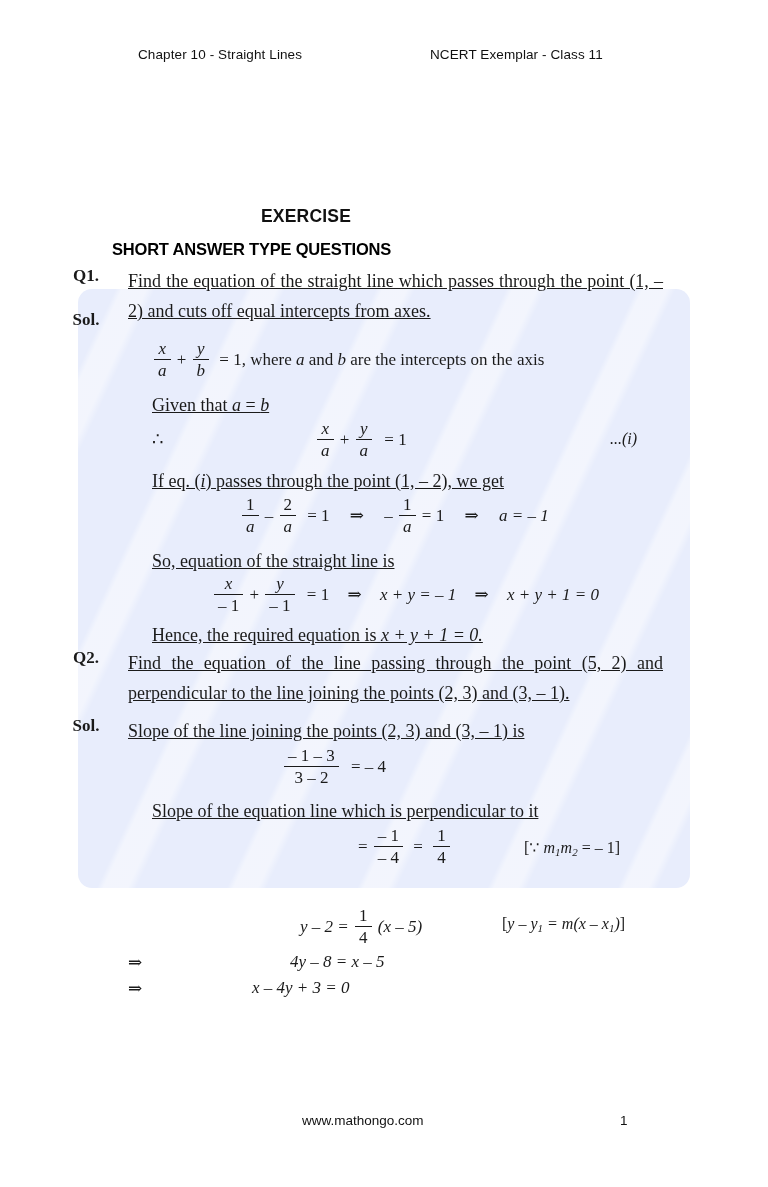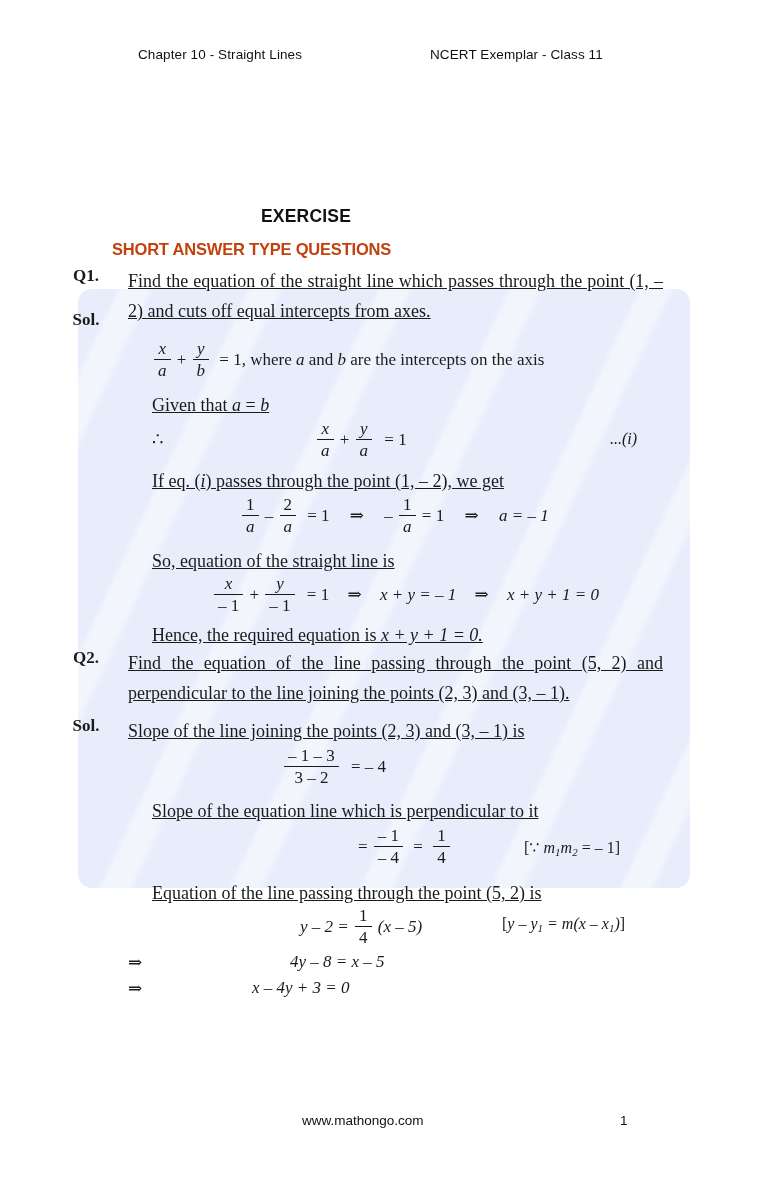--- a/index.html
+++ b/index.html
@@ -69,21 +69,21 @@
     letter-spacing: .2px;
     color: #111;
   }
   .section-head {
     position: absolute;
     left: 112px; top: 240px;
     font-family: "Liberation Sans", sans-serif;
     font-weight: bold;
     font-size: 16.5px;
     letter-spacing: -0.2px;
-    color: #c2410c;
+    color: #000000;
   }
   .lbl {
     position: absolute;
     font-weight: bold;
     font-size: 17px;
     text-align: center;
     width: 52px;
   }
   .body-text {
     position: absolute;
@@ -273,21 +273,20 @@
     <span style="margin:0 4px;">=</span>
     <span class="frac">
       <span class="num">1</span>
       <span class="den">4</span>
     </span>
   </div>
   <div class="tag" style="left:524px; top:838px;">
     <span>[∵ </span><span class="math">m<sub>1</sub>m<sub>2</sub></span><span> = – 1]</span>
   </div>
 
-  <div class="body-text" style="left:152px; top:878px;">Equation of the line passing through the point (5, 2) is</div>
 
   <div class="eq" style="left:300px; top:908px;">
     <span class="math">y – 2 =</span>
     <span class="frac">
       <span class="num">1</span>
       <span class="den">4</span>
     </span>
     <span class="math">(x – 5)</span>
   </div>
   <div class="tag" style="left:502px; top:915px;">

